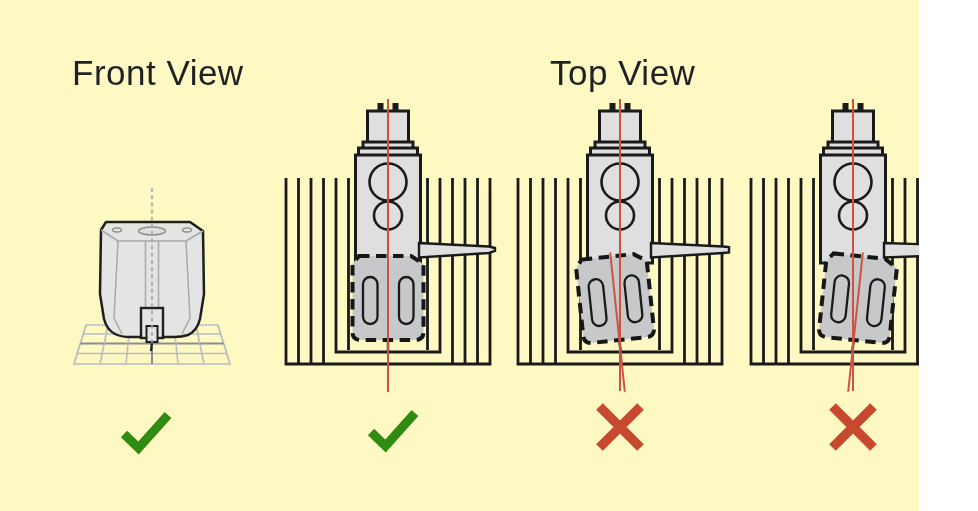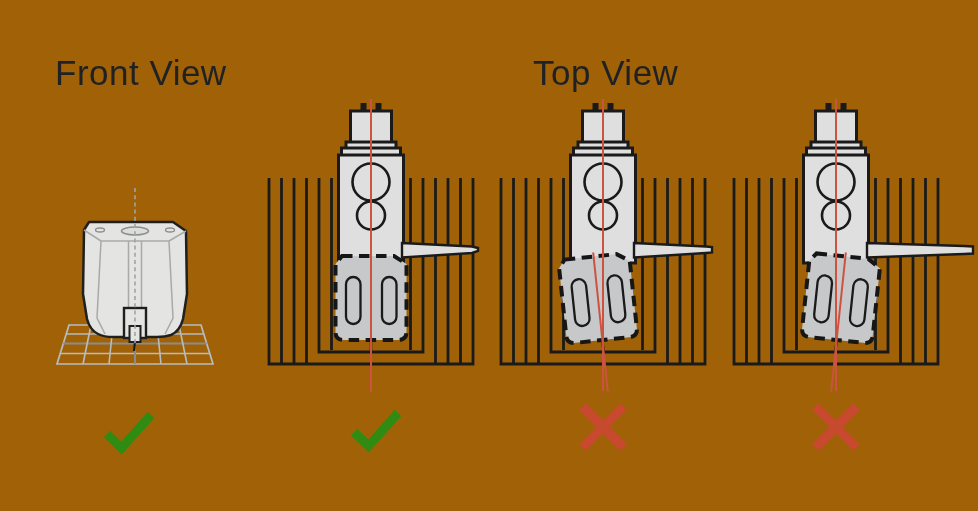--- a/index.html
+++ b/index.html
@@ -1,16 +1,16 @@
 <!DOCTYPE html>
 <html><head>
 <meta charset="utf-8">
 <style>
   html,body{margin:0;padding:0;background:#ffffff;font-family:"Liberation Sans",sans-serif;}
-  .canvas{position:relative;width:978px;height:511px;background:#a16207;overflow:hidden;}
+  .canvas{position:relative;width:902px;height:511px;background:#fef9c3;overflow:hidden;padding-left:17px;}
   svg.scene{display:block;width:978px;height:511px;}
   text.view-label{font-family:"Liberation Sans",sans-serif;font-size:35px;font-weight:400;
                   letter-spacing:0.5px;fill:#1f2124;}
 </style>
 </head>
 <body>
 
 <div class="canvas">
 <svg class="scene" viewBox="0 0 978 511" xmlns="http://www.w3.org/2000/svg">
 

